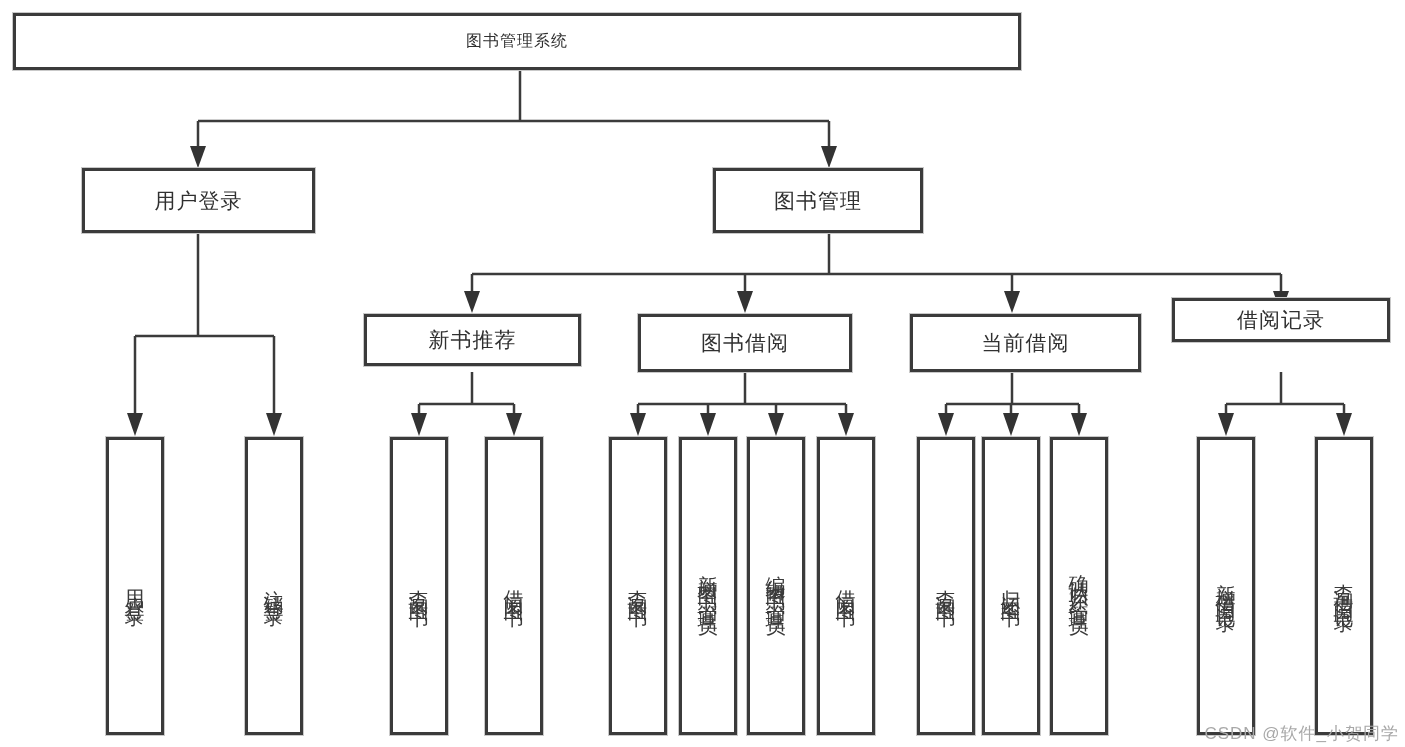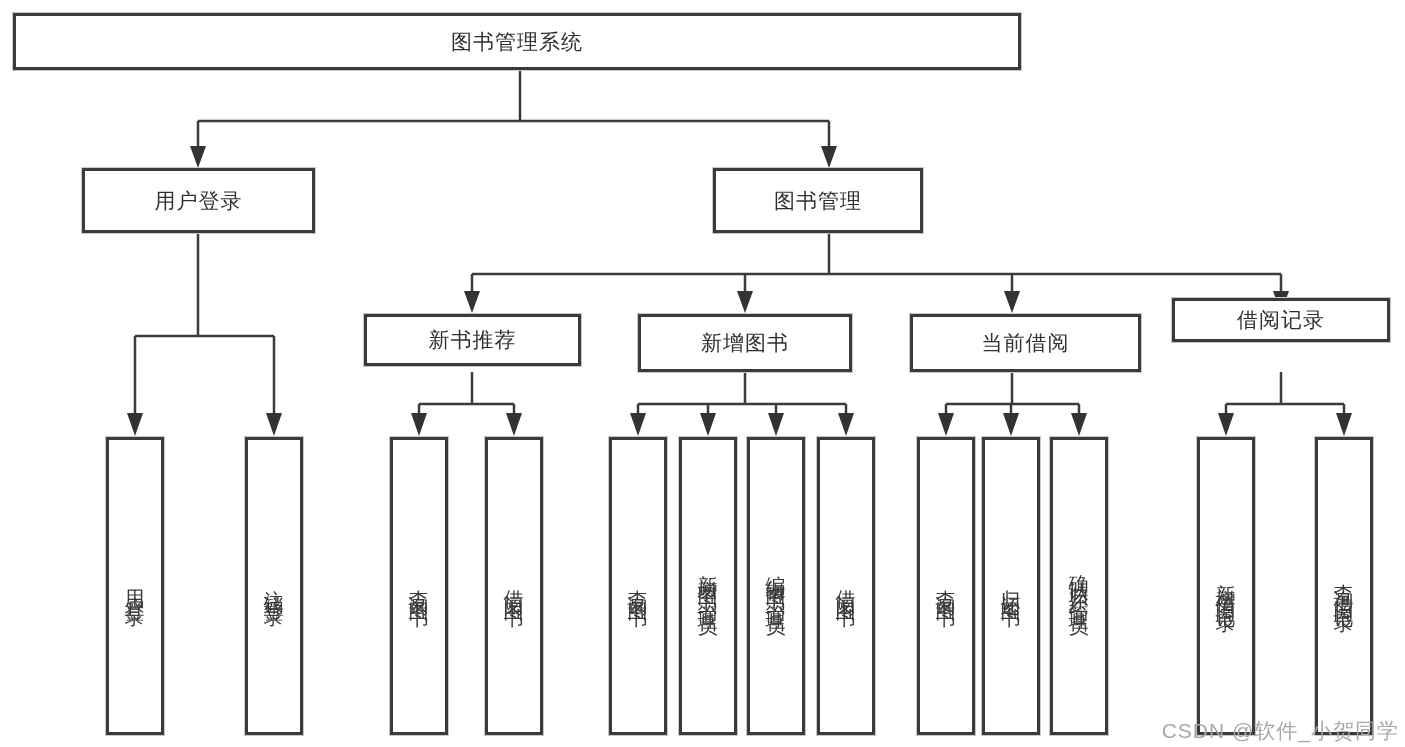--- a/index.html
+++ b/index.html
@@ -23,34 +23,34 @@
     background: #ffffff;
     border: 3px solid #3b3b3b;
     box-shadow: 0 0 0 1px #c9c9c9;
     box-sizing: border-box;
     display: flex;
     align-items: center;
     justify-content: center;
     color: #303030;
   }
   .hbox { font-size: 21px; letter-spacing: 1px; }
-  .root { font-size: 21px; }
+  .root { font-size: 16px; }
   .vbox span {
     writing-mode: vertical-rl;
     text-orientation: mixed;
     font-size: 20px;
     letter-spacing: 6px;
     line-height: 1;
     color: #3a3a3a;
   }
   .watermark {
     position: absolute;
     right: 6px;
     bottom: 2px;
-    font-size: 21px;
+    font-size: 17px;
     color: #a8a8a8;
     letter-spacing: 1px;
     white-space: nowrap;
     margin-top: 45px;
   }
 </style>
 </head>
 <body>
 
 <div class="stage">
@@ -116,21 +116,21 @@
     <path d="M1344 404 V415"></path>
     <polygon points="1336,413 1352,413 1344,436"></polygon>
   </svg>
 
   <div class="box hbox root" style="left:13px; top:13px; width:1008px; height:57px;">图书管理系统</div>
 
   <div class="box hbox" style="left:82px; top:168px; width:233px; height:65px;">用户登录</div>
   <div class="box hbox" style="left:713px; top:168px; width:210px; height:65px;">图书管理</div>
 
   <div class="box hbox" style="left:364px; top:314px; width:217px; height:52px;">新书推荐</div>
-  <div class="box hbox" style="left:638px; top:314px; width:214px; height:58px;">新增图书</div>
+  <div class="box hbox" style="left:638px; top:314px; width:214px; height:58px;">图书借阅</div>
   <div class="box hbox" style="left:910px; top:314px; width:231px; height:58px;">当前借阅</div>
   <div class="box hbox" style="left:1172px; top:298px; width:218px; height:44px;">借阅记录</div>
 
   <div class="box vbox" style="left:106px; top:437px; width:58px; height:298px;">
     <span>用户登录</span>
     </div>
   <div class="box vbox" style="left:245px; top:437px; width:58px; height:298px;">
     <span>注销登录</span>
     </div>
 

